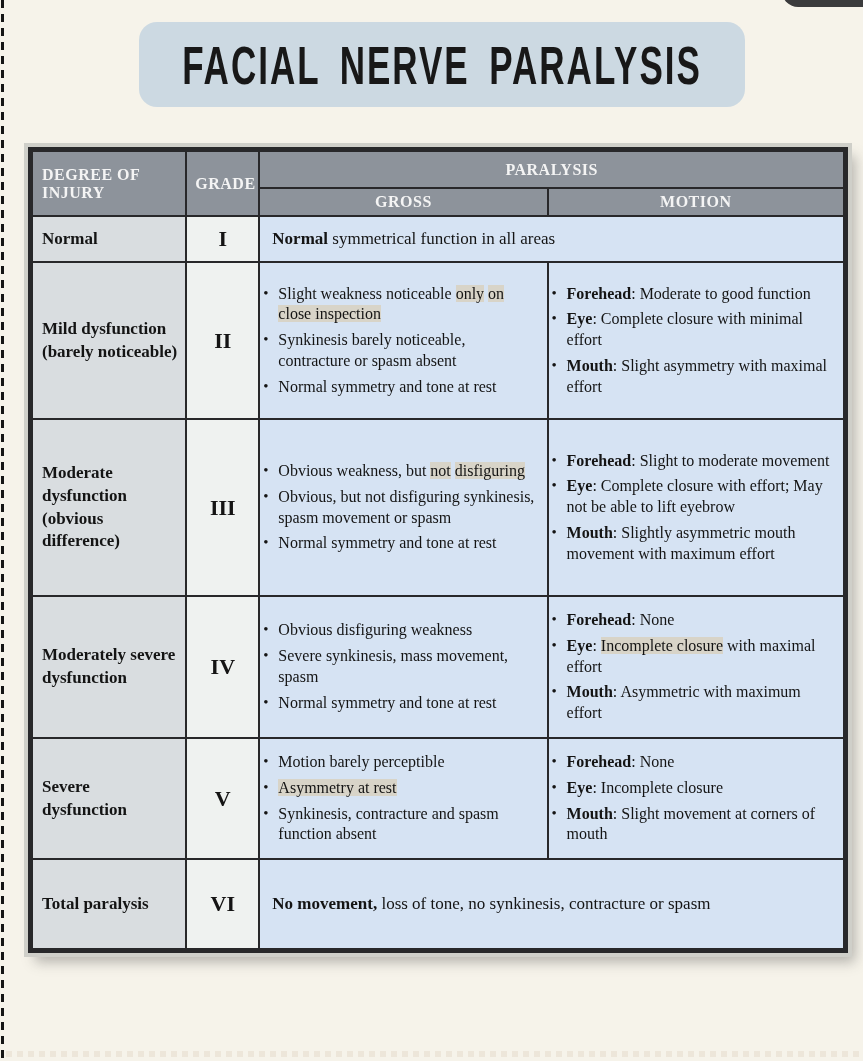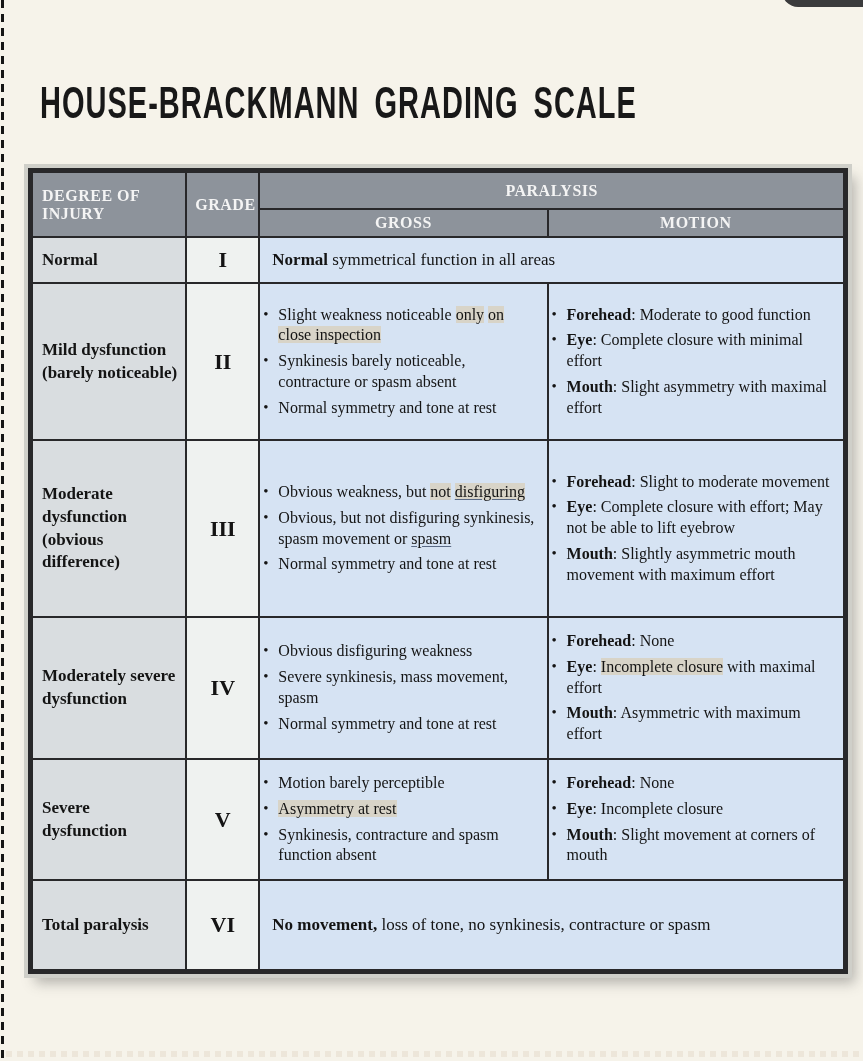--- a/index.html
+++ b/index.html
@@ -81,36 +81,36 @@
     background:var(--grade-col-bg);
     font-weight:700;font-size:22px;text-align:center;
   }
   td.def{background:var(--definition-bg);font-size:16px;line-height:1.3;padding:8px 8px 8px 1px;vertical-align:middle;}
   td.def.full{font-size:17px;padding-left:12px;}
   .bullet{display:flex;margin:5px 0;}
   .dot{flex:0 0 17px;text-align:left;padding-left:2px;font-size:15px;}
   .btxt{flex:1;}
   .b{font-weight:700;}
   .h{background:var(--highlight);}
-  .u{text-decoration:underline;text-decoration-color:#5a6a85;text-underline-offset:2px;}
+  .u{text-decoration-color:#5a6a85;text-underline-offset:2px;}
   tr.row-0{height:46px;} tr.row-1{height:157px;} tr.row-2{height:177px;}
   tr.row-3{height:123px;} tr.row-4{height:120px;} tr.row-5{height:90px;}
 </style>
 </head>
 <body>
 
 <div class="cut-line"></div>
 <div class="corner-shape"></div>
 
 <div class="content">
 
-
-  <div class="subtitle">
-    <span class="display-caps">HOUSE-BRACKMANN GRADING SCALE</span>
+  <div class="title-badge">
+    <span class="display-caps">FACIAL NERVE PARALYSIS</span>
   </div>
+
 
   <div class="table-wrap">
     <table>
       <colgroup>
         <col class="c1">
           <col class="c2">
           <col class="c3">
           <col class="c4">
       </colgroup>
       <thead>

